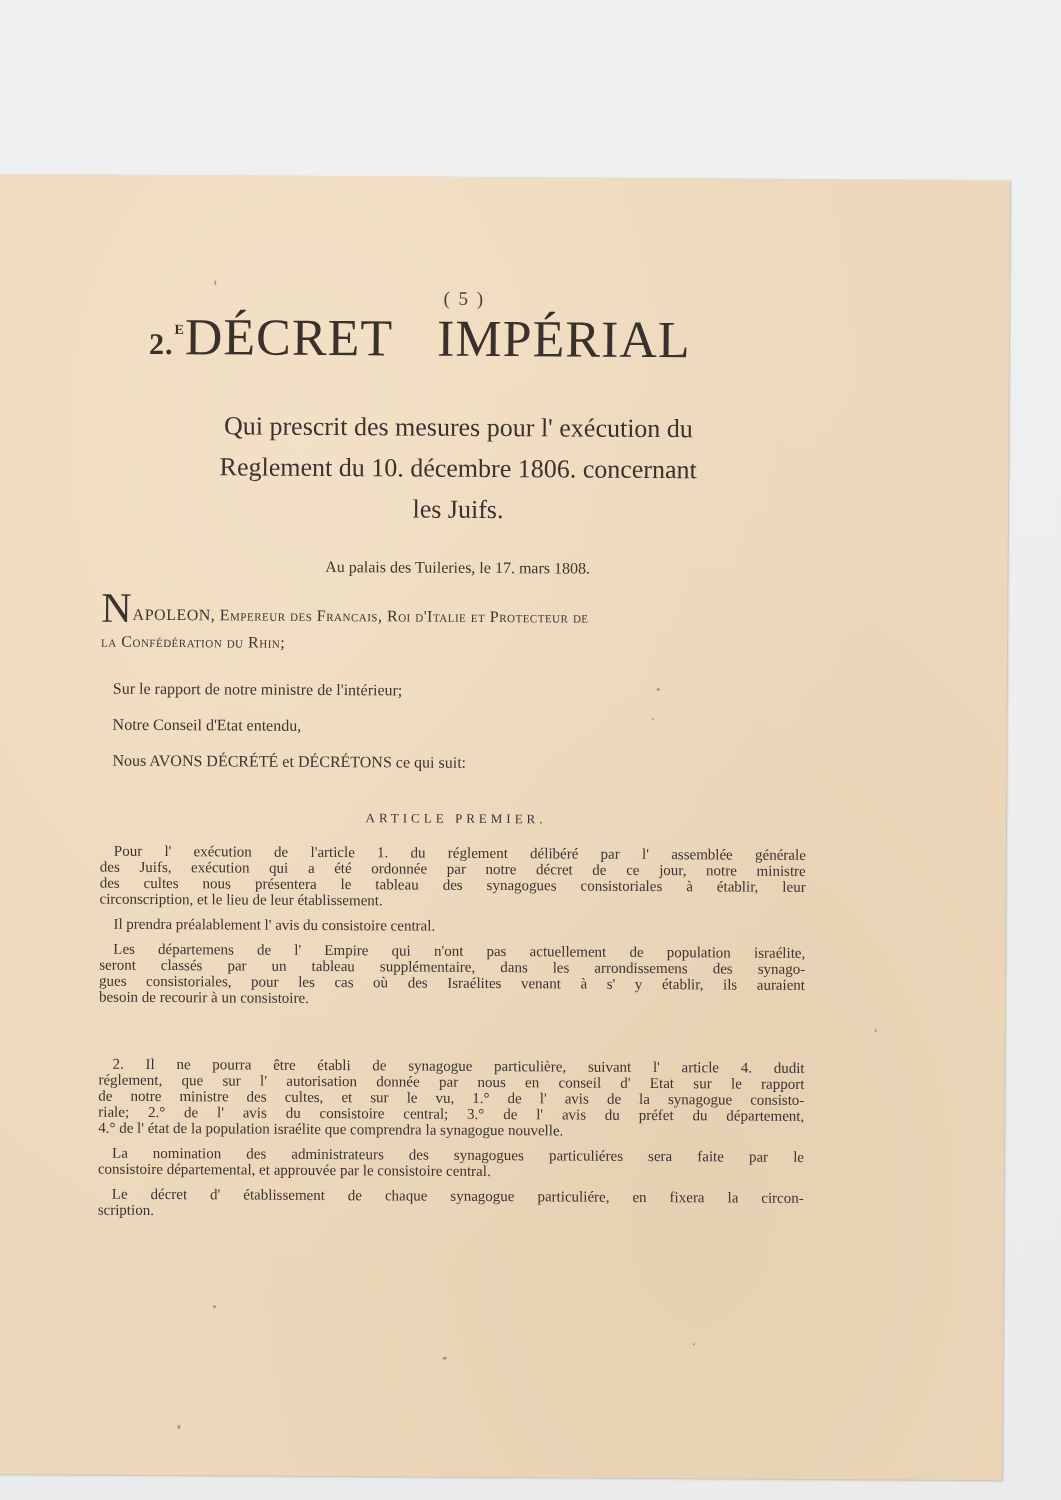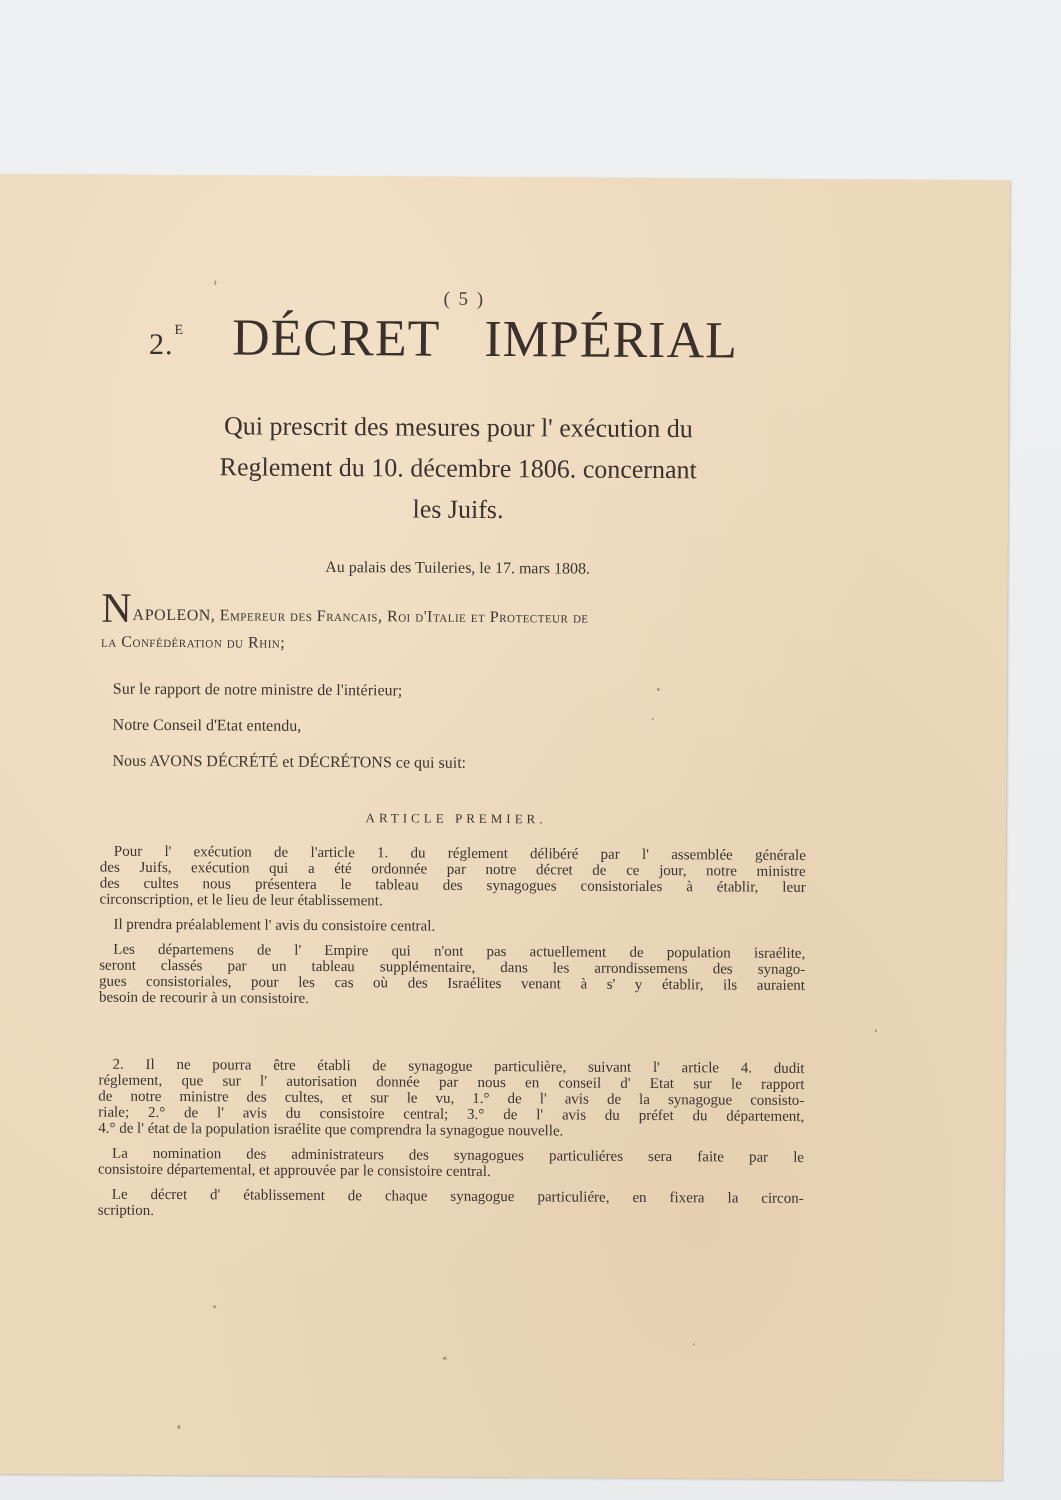--- a/index.html
+++ b/index.html
@@ -49,22 +49,21 @@
     top: 132px;
     left: 150px;
     width: 640px;
     font-size: 52px;
     letter-spacing: 1px;
     color: #3a312d;
     white-space: nowrap;
   }
   .title .ordinal {
     font-size: 30px;
-    font-weight: normal;
-    margin-right: 48px;
+    font-weight: bold;
   }
   .title .ordinal sup {
     font-size: 14px;
     vertical-align: 20px;
     margin-left: 1px;
   }
   .title .word-spacer { display: inline-block; width: 44px; }
   .subtitle {
     position: absolute;
     top: 230px;

